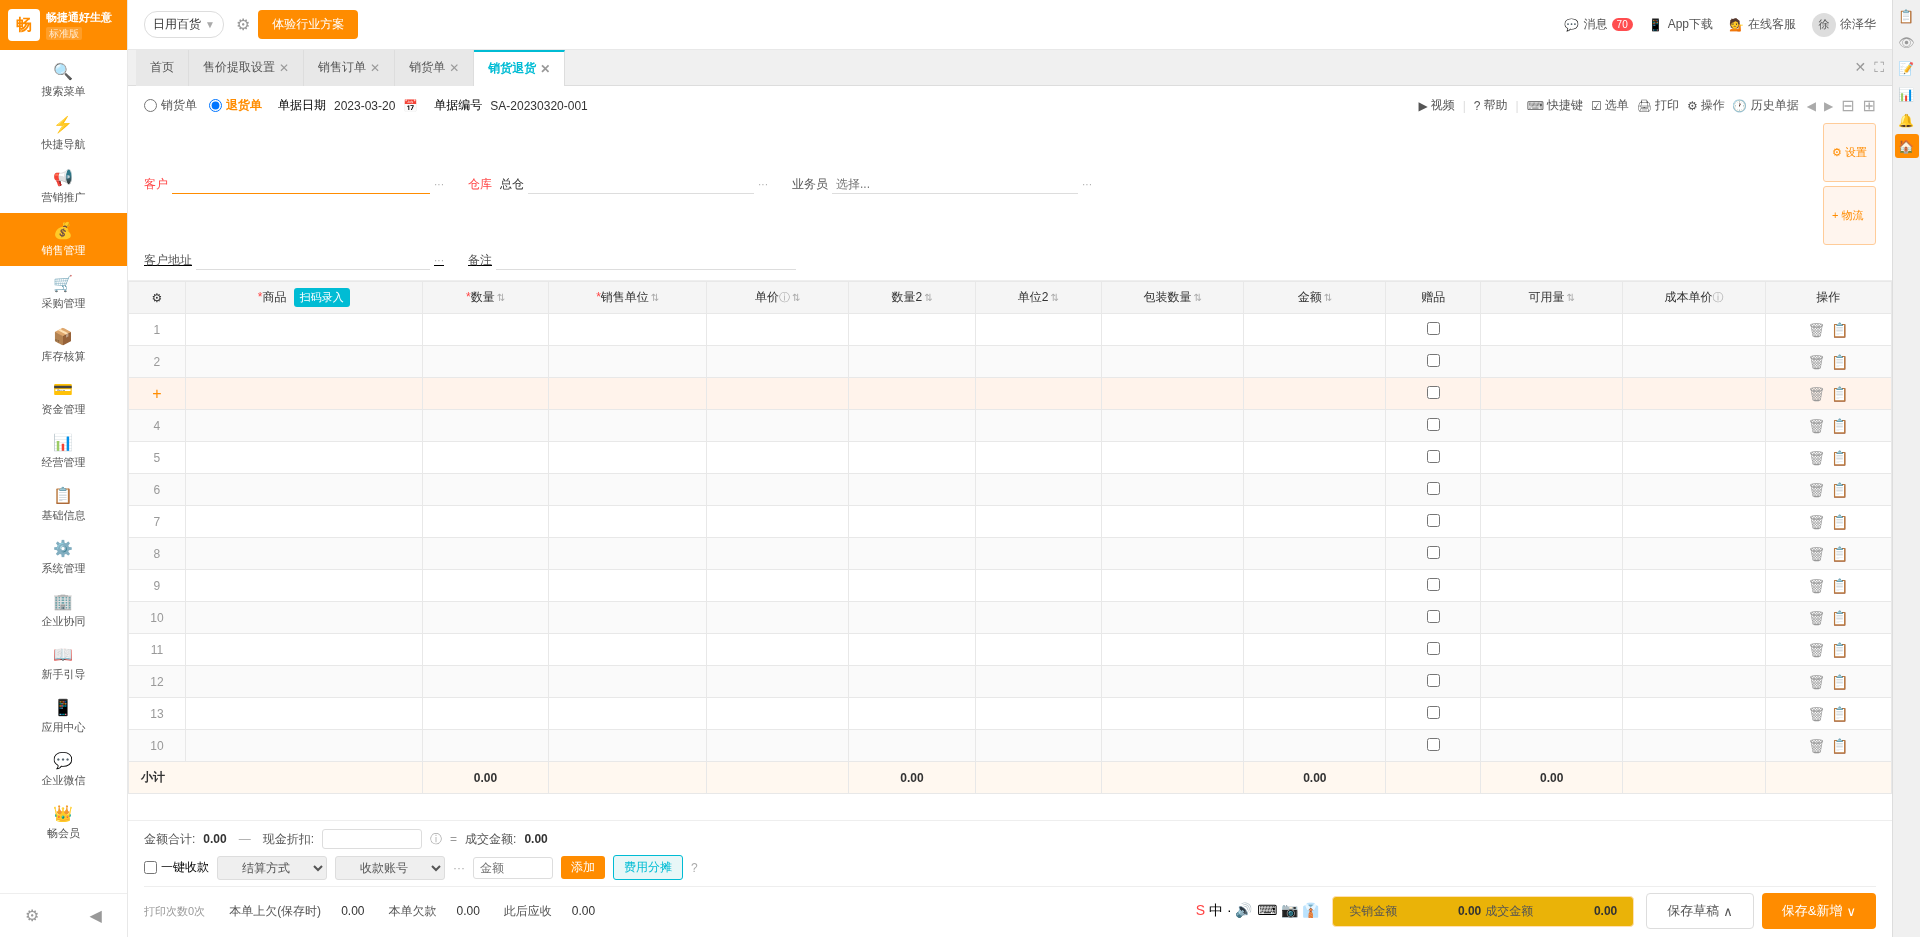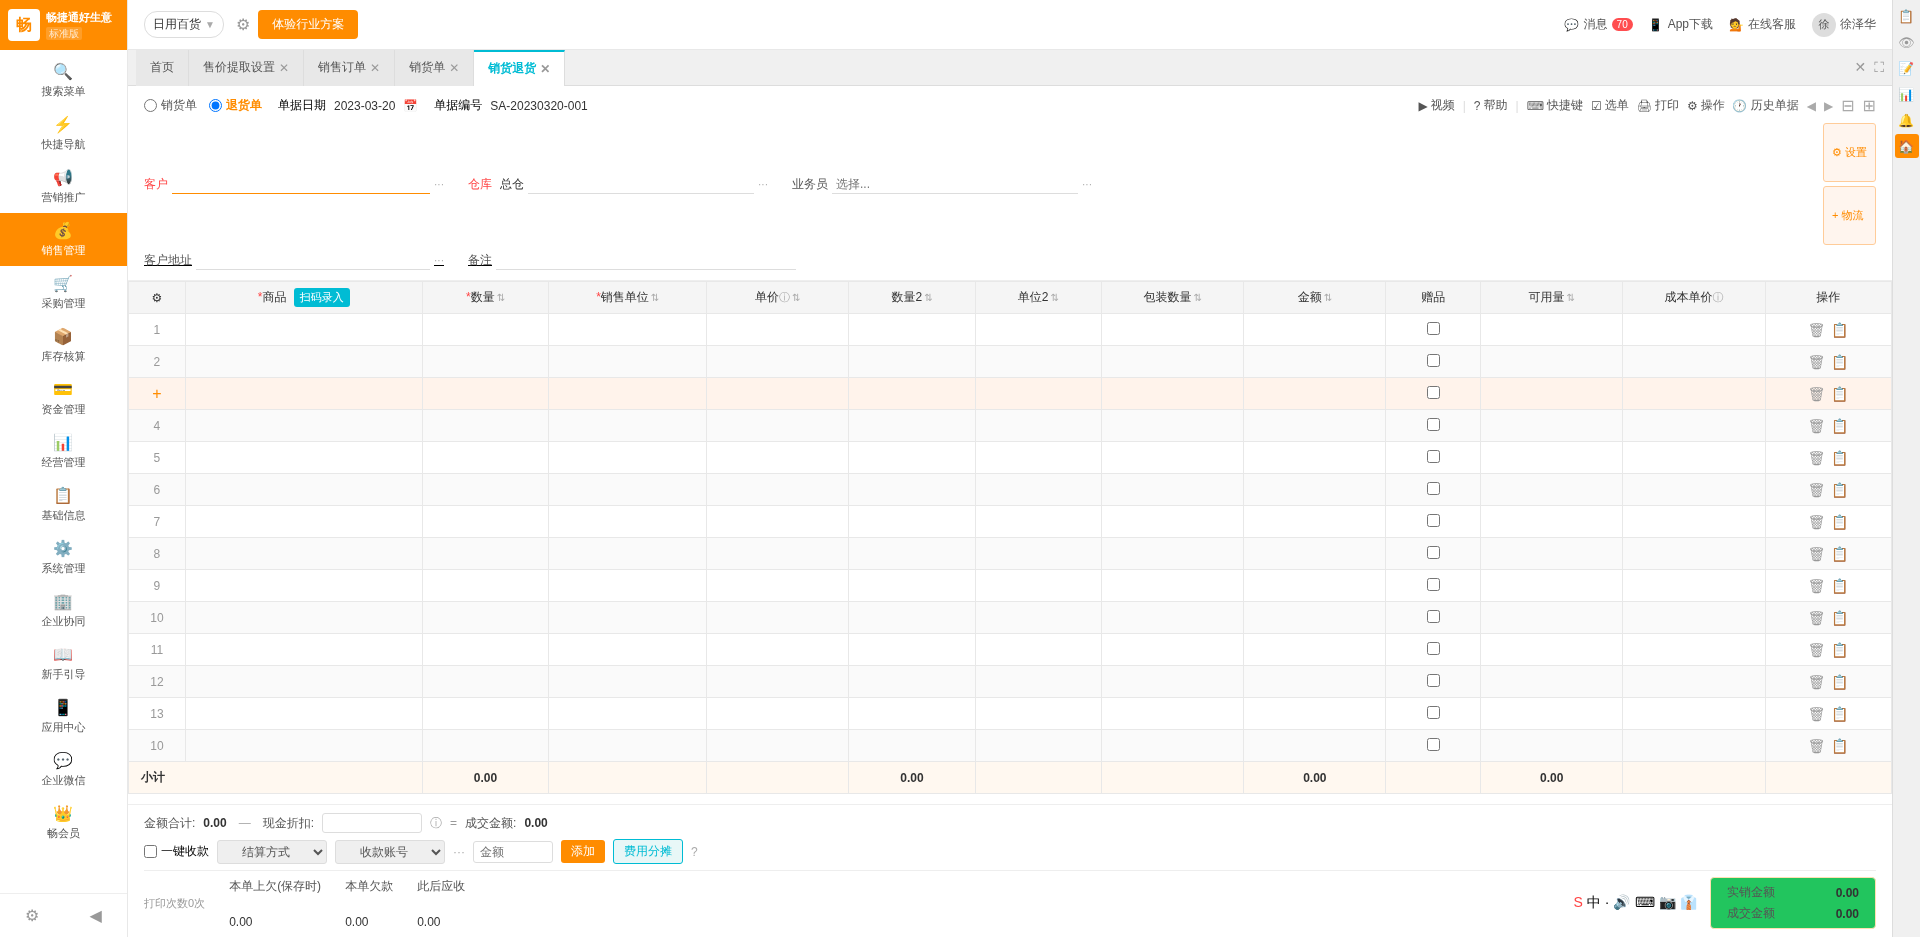--- a/index.html
+++ b/index.html
@@ -81,23 +81,23 @@
     .footer-amount { color: #333; font-weight: bold; }
     .footer-equal { color: #999; }
     .footer-row2 { display: flex; align-items: center; gap: 8px; font-size: 12px; }
     .footer-checkbox { display: flex; align-items: center; gap: 4px; cursor: pointer; }
     .footer-select { border: 1px solid #ddd; border-radius: 3px; padding: 3px 20px; font-size: 12px; color: #555; }
     .footer-input { border: 1px solid #ddd; border-radius: 3px; padding: 3px 6px; font-size: 12px; width: 80px; }
     .footer-add-btn { background: #ff8c00; color: #fff; border: none; border-radius: 3px; padding: 3px 10px; cursor: pointer; font-size: 12px; }
     .footer-split-btn { background: #e8f7f7; color: #00bcd4; border: 1px solid #00bcd4; border-radius: 3px; padding: 3px 10px; cursor: pointer; font-size: 12px; }
     .footer-bottom { display: flex; align-items: center; justify-content: space-between; margin-top: 6px; border-top: 1px solid #eee; padding-top: 6px; }
     .footer-stats { display: flex; gap: 24px; font-size: 12px; color: #555; }
-    .footer-stats-item { display: flex; align-items: flex-start; gap: 20px; flex-direction: column; }
+    .footer-stats-item { display: flex; align-items: center; gap: 20px; }
     .footer-stats-value { color: #333; }
-    .footer-summary { background: #22c55e; border: 1px solid #ffe0b2; border-radius: 4px; padding: 6px 16px; display: flex; flex-direction: column; gap: 4px; font-size: 12px; }
+    .footer-summary { background: #eab308; border: 1px solid #ffe0b2; border-radius: 4px; padding: 6px 16px; display: flex; flex-direction: row; gap: 4px; font-size: 12px; }
     .footer-summary-row { display: flex; align-items: center; justify-content: space-between; gap: 24px; }
     .footer-summary-label { color: #555; }
     .footer-summary-value { color: #333; font-weight: bold; min-width: 60px; text-align: right; }
     .footer-buttons { display: flex; gap: 8px; }
     .btn-save-draft { background: #fff; border: 1px solid #ddd; border-radius: 4px; padding: 8px 20px; cursor: pointer; font-size: 13px; color: #555; display: flex; align-items: center; gap: 4px; }
     .btn-save-new { background: #ff8c00; color: #fff; border: none; border-radius: 4px; padding: 8px 20px; cursor: pointer; font-size: 13px; display: flex; align-items: center; gap: 4px; }
     .btn-print-count { font-size: 11px; color: #999; margin-right: 8px; }
 
     
     .right-panel { width: 28px; background: #f0f0f0; display: flex; flex-direction: column; align-items: center; padding: 4px 0; gap: 2px; border-left: 1px solid #ddd; }
@@ -741,20 +741,30 @@
           <div class="footer-summary">
             <div class="footer-summary-row">
               <span class="footer-summary-label">实销金额</span>
               <span class="footer-summary-value">0.00</span>
             </div>
             <div class="footer-summary-row">
               <span class="footer-summary-label">成交金额</span>
               <span class="footer-summary-value">0.00</span>
             </div>
           </div>
+          <div class="footer-buttons">
+            <button class="btn-save-draft">
+              <span>保存草稿</span>
+              <span>∧</span>
+            </button>
+            <button class="btn-save-new">
+              <span>保存&amp;新增</span>
+              <span>∨</span>
+            </button>
+          </div>
         </div>
       </div>
     </div>
   </div>
 </div>
 
 <div class="right-panel">
   <div class="rp-icon">📋</div>
   <div class="rp-icon">👁</div>
   <div class="rp-icon">📝</div>

